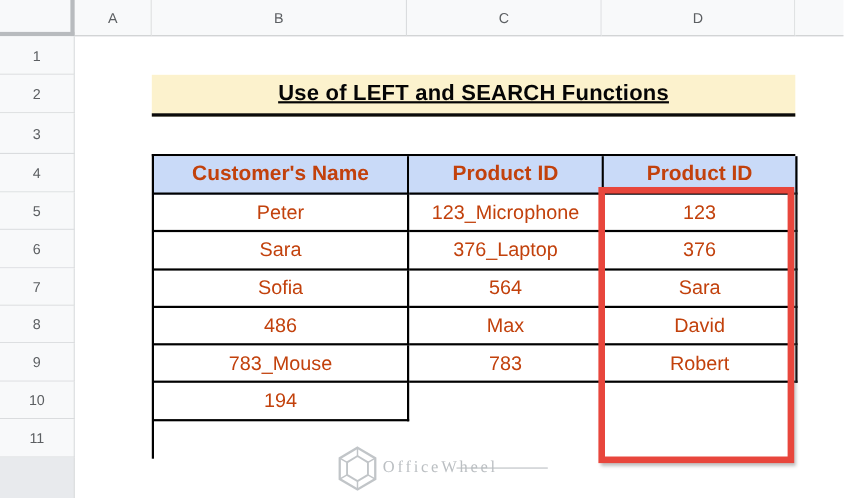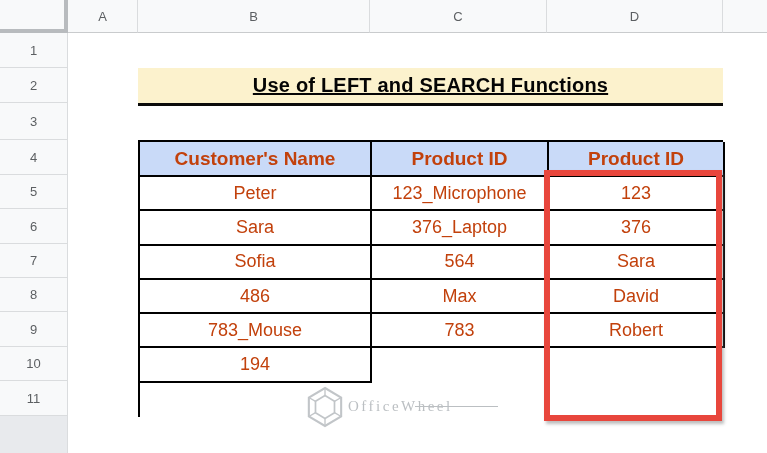--- a/index.html
+++ b/index.html
@@ -50,21 +50,21 @@
     font-size:18px;color:#c2410c;overflow:hidden;white-space:nowrap;}
   .cell.th{background:var(--table-header-bg);font-weight:bold;font-size:19px;}
 
   
   .highlight-box{position:absolute;left:544px;top:170px;width:178px;height:251px;
     border:6px solid var(--highlight-red);
     box-shadow:2px 3px 3px rgba(110,110,110,.45);
     pointer-events:none;z-index:30;}
 
   
-  .watermark{position:absolute;left:290px;top:383px;width:230px;height:48px;
+  .watermark{position:absolute;left:290px;top:402px;width:230px;height:48px;
     opacity:.68;z-index:20;pointer-events:none;}
   .wm-logo{position:absolute;left:16px;top:3px;}
   .wm-text{position:absolute;left:58px;top:15px;
     font-family:"Liberation Serif","DejaVu Serif",serif;font-size:15px;
     letter-spacing:2.5px;color:var(--watermark-gray);z-index:2;}
   .wm-line{position:absolute;left:125px;top:23px;width:83px;height:0;
     border-top:1.5px solid var(--watermark-gray);z-index:1;}
 </style>
 </head>
 <body>

